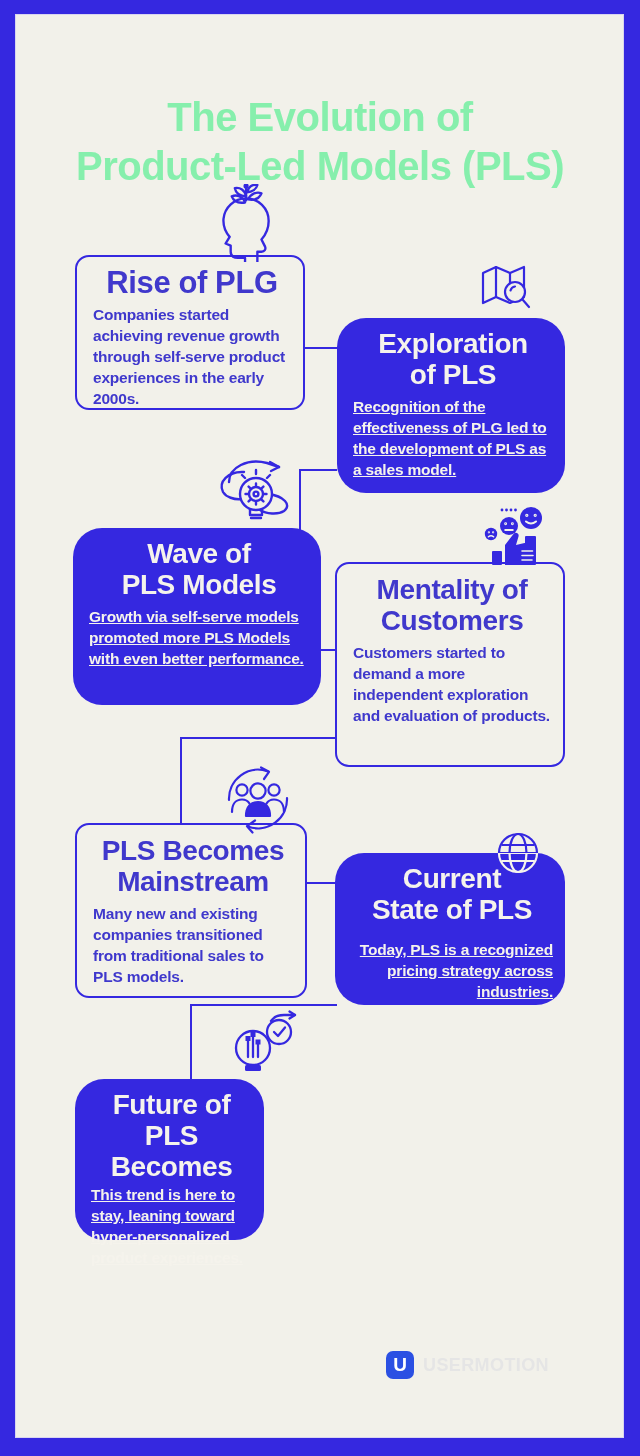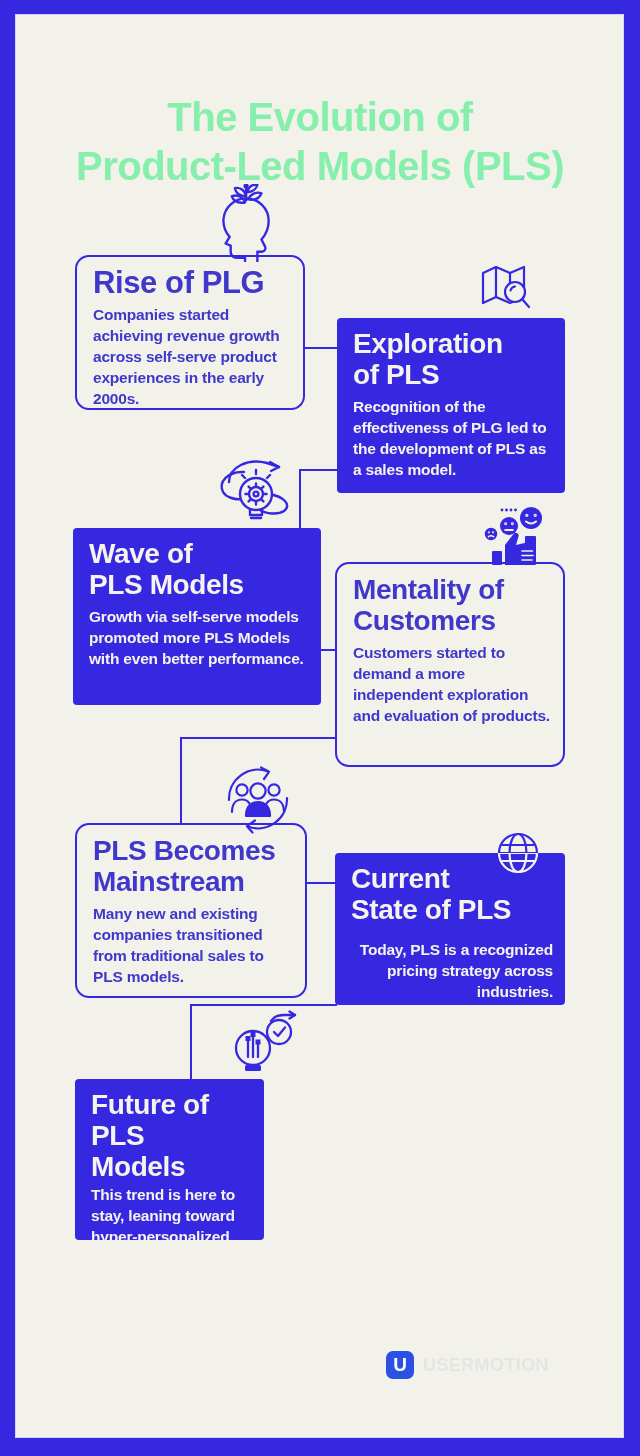--- a/index.html
+++ b/index.html
@@ -19,29 +19,29 @@
   }
   .main-title span{display:block;}
   .tl-box{
     position:absolute;box-sizing:border-box;z-index:2;
     padding:10px 12px 10px 16px;
   }
   .tl-box.outline{
     background:#F2F1EA;border:2px solid #3528E0;border-radius:14px;
   }
   .tl-box.filled{
-    background:#3528E0;border-radius:4px;color:#F5F3EC;
+    background:#3528E0;border-radius:29px;color:#F5F3EC;
   }
   .tl-title{font-weight:bold;font-size:28px;line-height:31px;letter-spacing:-0.4px;margin:0 0 6px 0;}
-  .tl-title span{display:block;}
+  .tl-title span{display:block;text-align:center;}
   .outline .tl-title{color:#4038CC;}
   .filled .tl-title{color:#F5F3EC;}
   .tl-body{font-weight:bold;font-size:15.5px;line-height:21px;letter-spacing:-0.2px;}
   .outline .tl-body{color:#3F38CC;}
-  .filled .tl-body{color:#F5F3EC;}
+  .filled .tl-body{color:#F5F3EC;text-decoration:underline;}
   .connector{position:absolute;background:#3528E0;z-index:1;}
   .icon{position:absolute;z-index:3;}
   .footer-logo{
     position:absolute;left:386px;top:1350px;height:30px;z-index:2;
     display:flex;align-items:center;gap:9px;
   }
   .logo-mark{
     width:28px;height:28px;background:#2B50E3;border-radius:7px;
     display:flex;align-items:center;justify-content:center;
     color:#FFFFFF;font-weight:bold;font-size:19px;
@@ -67,21 +67,21 @@
   <div class="connector" style="left:180px;top:737px;width:157px;height:2px;"></div>
   <div class="connector" style="left:180px;top:737px;width:2px;height:88px;"></div>
   <div class="connector" style="left:307px;top:882px;width:28px;height:2px;"></div>
   <div class="connector" style="left:190px;top:1004px;width:147px;height:2px;"></div>
   <div class="connector" style="left:190px;top:1004px;width:2px;height:77px;"></div>
 
   <div class="tl-box outline" style="left:75px;top:255px;width:230px;height:155px;">
     <div class="tl-title" style="font-size:31px;">
       <span>Rise of PLG</span>
     </div>
-    <div class="tl-body">Companies started achieving revenue growth across self-serve product experiences in the early 2000s.</div>
+    <div class="tl-body">Companies started achieving revenue growth through self-serve product experiences in the early 2000s.</div>
   </div>
 
   <div class="tl-box filled" style="left:337px;top:318px;width:228px;height:175px;">
     <div class="tl-title">
       <span>Exploration</span>
       <span>of PLS</span>
     </div>
     <div class="tl-body">Recognition of the effectiveness of PLG led to the development of PLS as a sales model.</div>
   </div>
 
@@ -113,21 +113,21 @@
     <div class="tl-title">
       <span>Current</span>
       <span>State of PLS</span>
     </div>
     <div class="tl-body" style="margin-top:14px;text-align:right;">Today, PLS is a recognized pricing strategy across industries.</div>
   </div>
 
   <div class="tl-box filled" style="left:75px;top:1079px;width:189px;height:161px;">
     <div class="tl-title" style="margin-bottom:2px;">
       <span>Future of PLS</span>
-      <span>Models</span>
+      <span>Becomes</span>
     </div>
     <div class="tl-body">This trend is here to stay, leaning toward hyper-personalized product experiences.</div>
   </div>
 
   <div class="icon" style="left:210px;top:184px;">
     <svg width="66" height="78" viewBox="0 0 64 76">
       <g stroke="#3528E0" stroke-width="2.3" fill="none" stroke-linecap="round" stroke-linejoin="round">
         <path d="M46 76 V66 H50 C53 66 54.5 63.5 53.5 61 L50 54 C54.5 49 57 43 57 36 C57 23.5 47 14 35 14 C23.5 14 14 23 13 34 C12.5 41 15 47 19 51.5 L15 58 L20 60 V66 C20 70 23 72 27 72 H34 V76"></path>
         <path d="M35 16 V2"></path>
         <circle cx="35" cy="2" r="1.4"></circle>

